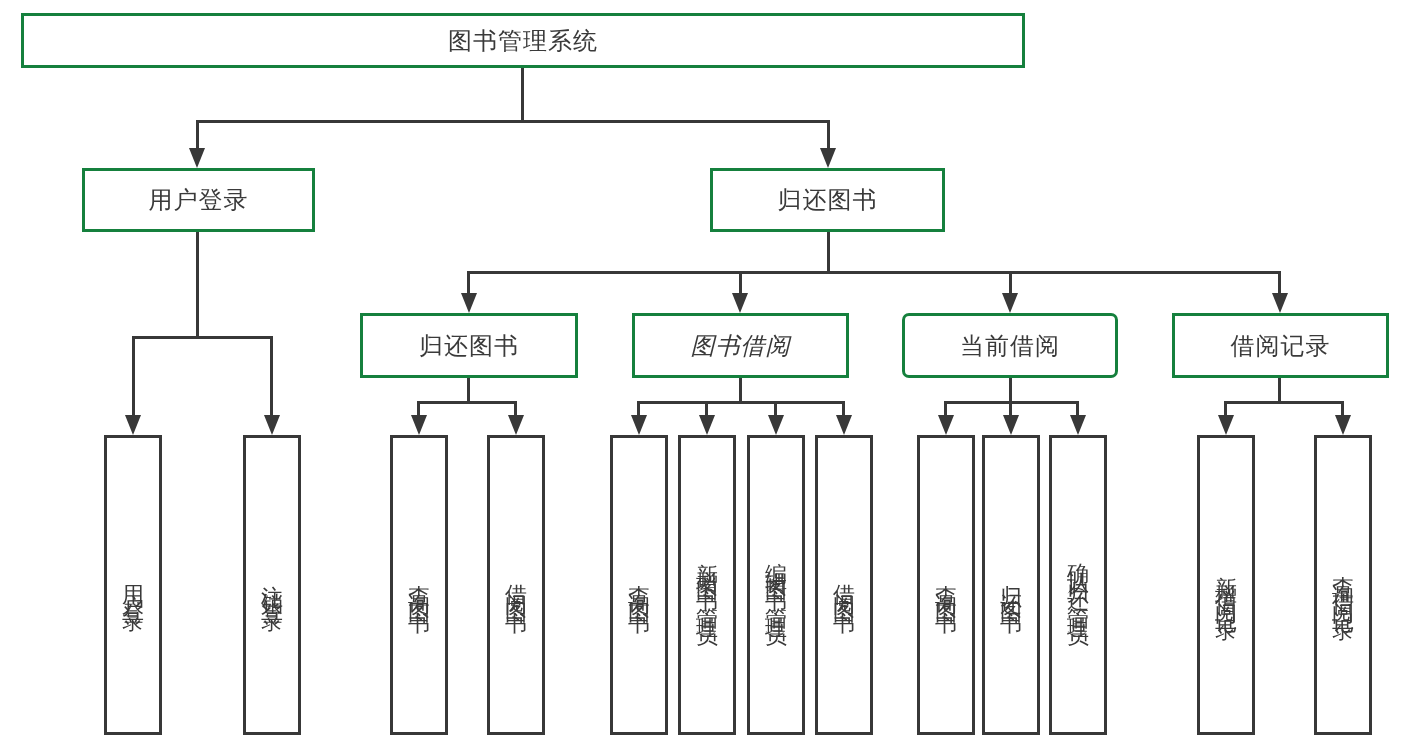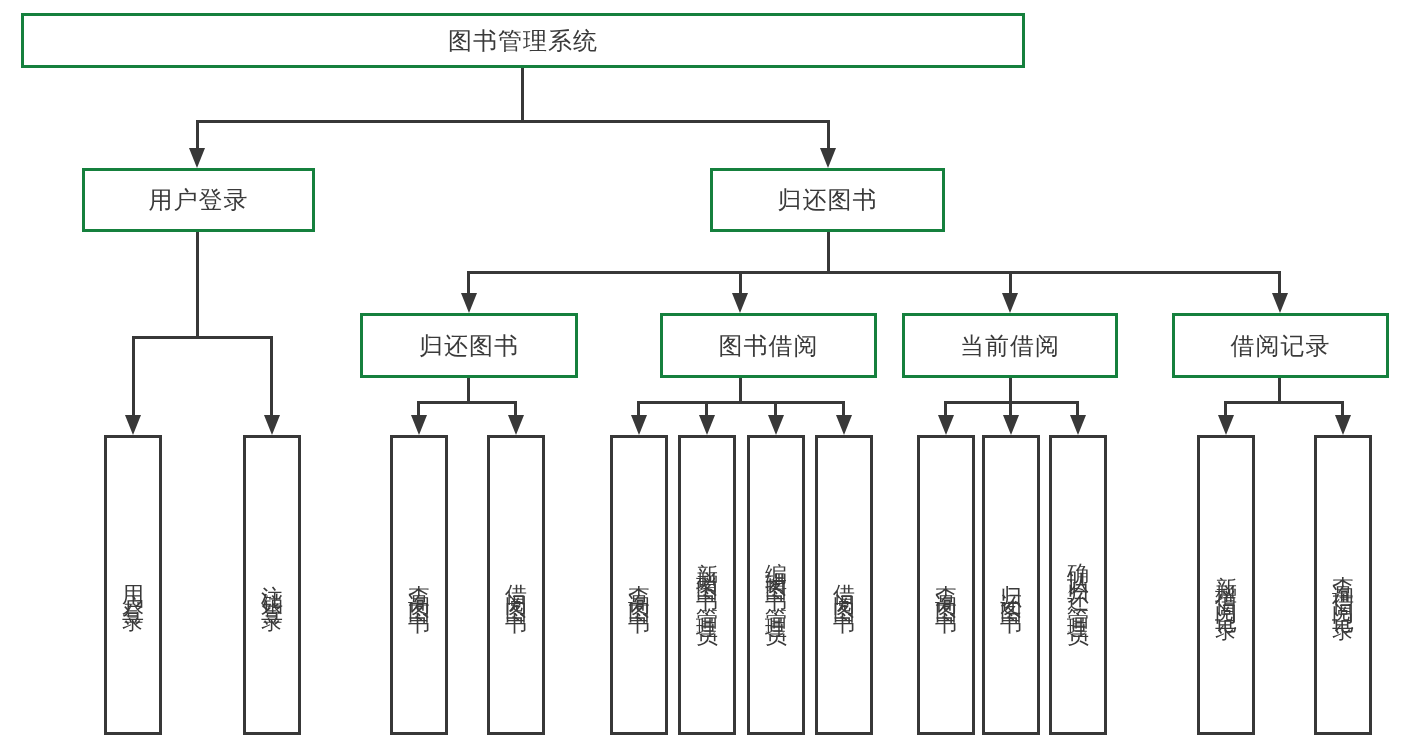--- a/index.html
+++ b/index.html
@@ -68,24 +68,24 @@
   <div class="node" style="left:82px;top:168px;width:233px;height:64px;">
     <span>用户登录</span>
   </div>
   <div class="node" style="left:710px;top:168px;width:235px;height:64px;">
     <span>归还图书</span>
   </div>
 
   <div class="node" style="left:360px;top:313px;width:218px;height:65px;">
     <span>归还图书</span>
   </div>
-  <div class="node" style="left:660px;top:313px;width:217px;height:65px;">
+  <div class="node" style="left:632px;top:313px;width:217px;height:65px;font-style:italic;">
     <span>图书借阅</span>
   </div>
-  <div class="node" style="left:902px;top:313px;width:216px;height:65px;">
+  <div class="node" style="left:902px;top:313px;width:216px;height:65px;border-radius:7px;">
     <span>当前借阅</span>
   </div>
   <div class="node" style="left:1172px;top:313px;width:217px;height:65px;">
     <span>借阅记录</span>
   </div>
 
   <div class="leaf" style="left:104px;">
     <span class="vtext">用户登录</span>
   </div>
   <div class="leaf" style="left:243px;">

